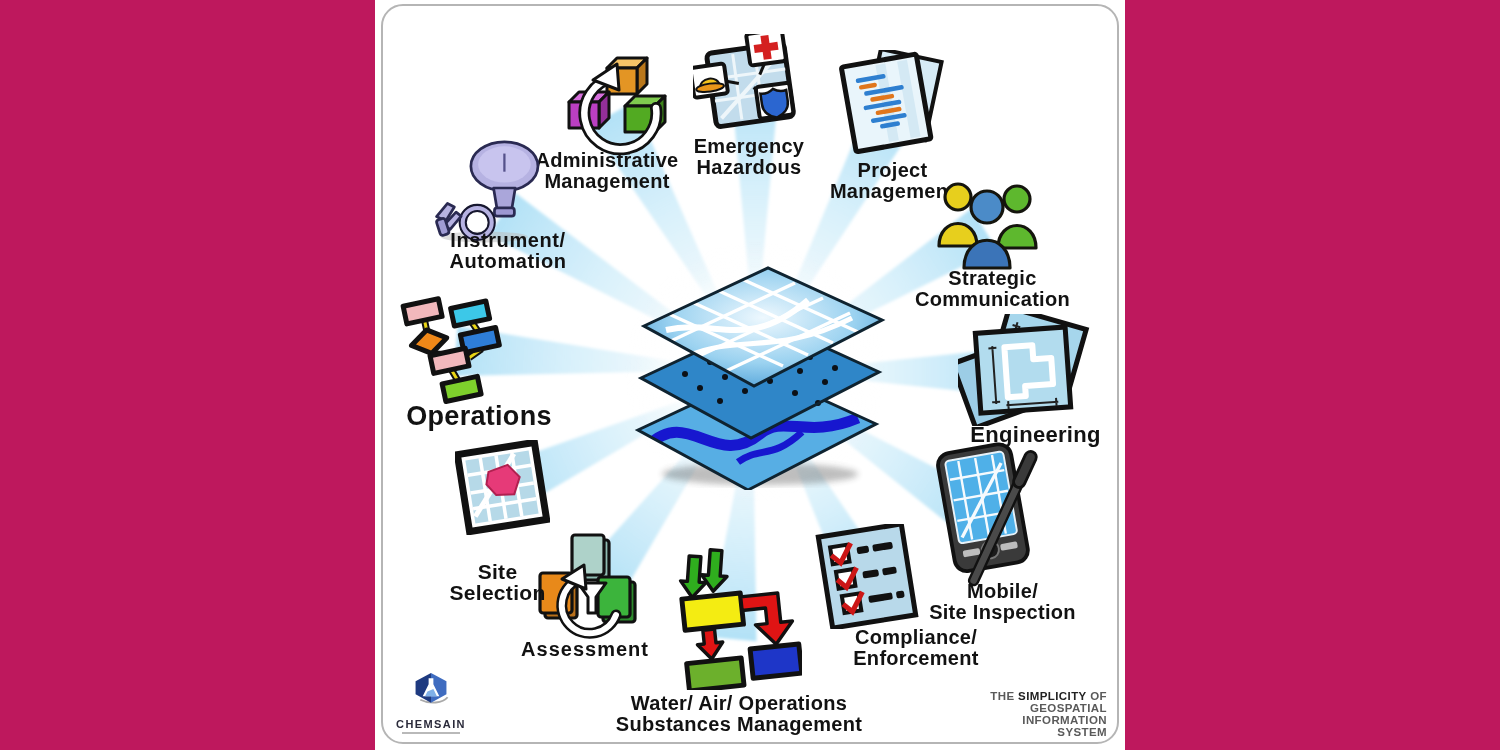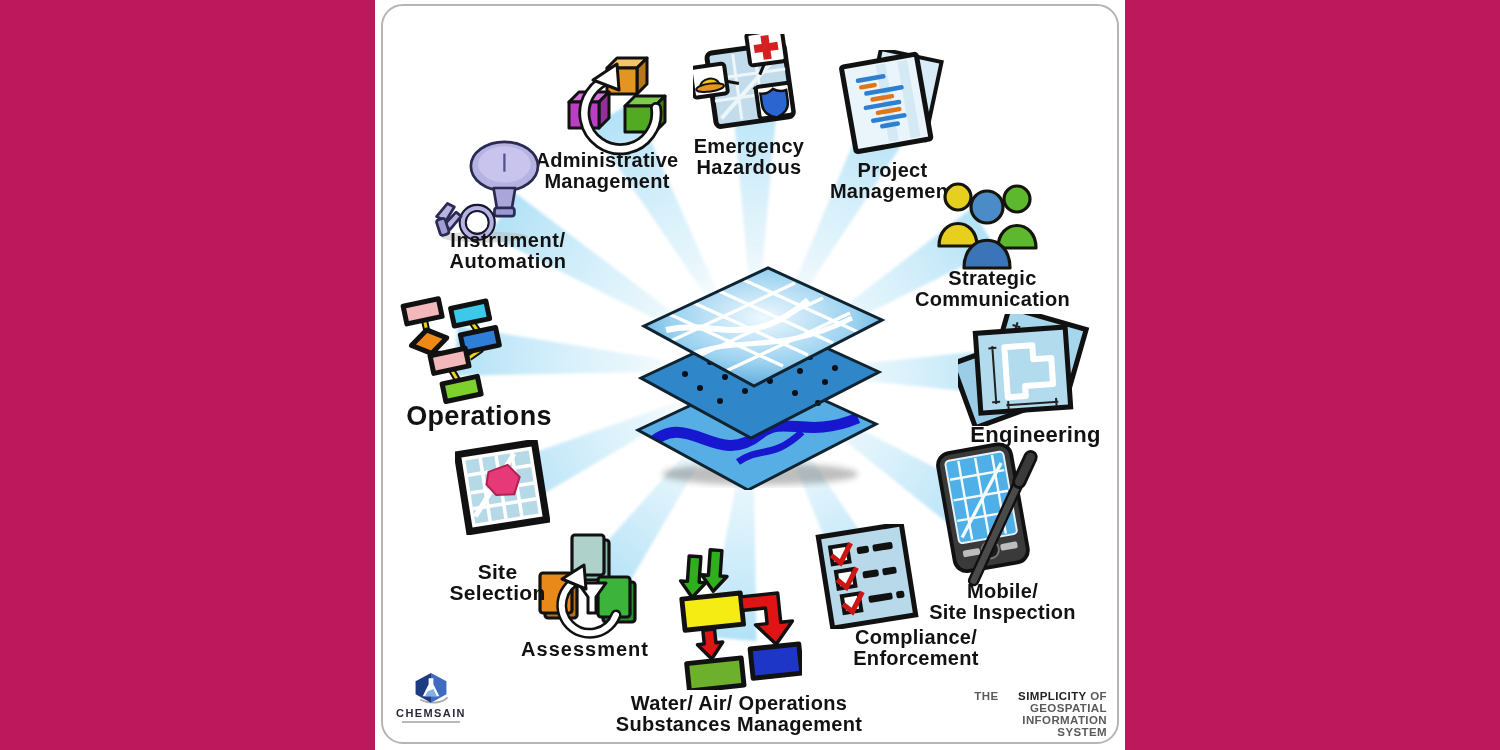--- a/index.html
+++ b/index.html
@@ -41,25 +41,25 @@
   .l-mob{left:515px;top:581px;width:225px;}
   .l-comp{left:441px;top:627px;width:200px;}
   .l-water{left:240px;top:693px;width:248px;}
   .l-assess{left:120px;top:639px;width:180px;letter-spacing:1px;}
   .l-site{left:60px;top:526px;width:125px;font-size:21px;margin-top:35px;}
   .l-ops{left:24px;top:406px;width:160px;font-size:27px;}
   .l-instr{left:33px;top:230px;width:200px;letter-spacing:.6px;}
   
   .chemsain{position:absolute;left:20px;top:672px;width:72px;text-align:center;}
   .chemsain svg{width:38px;height:34px;display:block;margin:0 auto;}
-  .chemsain .nm{font-size:11px;font-weight:600;letter-spacing:1.4px;color:#2a2a3a;margin-top:1px;}
+  .chemsain .nm{font-size:11px;font-weight:600;letter-spacing:1.4px;color:#2a2a3a;margin-top:12px;}
   .chemsain .tg{height:2px;width:58px;background:#b9b9b9;margin:2px auto 0;}
   .tagline{position:absolute;right:18px;bottom:12px;text-align:right;color:#5a5a5a;
            font-size:11.5px;line-height:12px;letter-spacing:.4px;font-weight:600;}
-  .tagline b{color:#222;font-weight:800;margin-left:16px;}
+  .tagline b{color:#222;font-weight:800;}
 </style>
 </head>
 <body>
 
 <div class="stage">
  <div class="card">
 
   <svg class="rays" viewBox="0 0 750 750">
     <defs>
       <linearGradient id="rayg" x1="0" y1="0" x2="1" y2="0">

